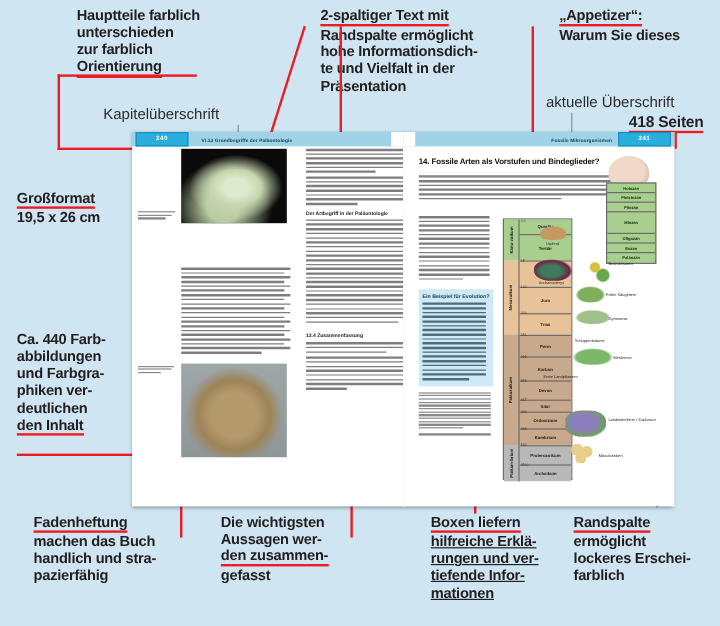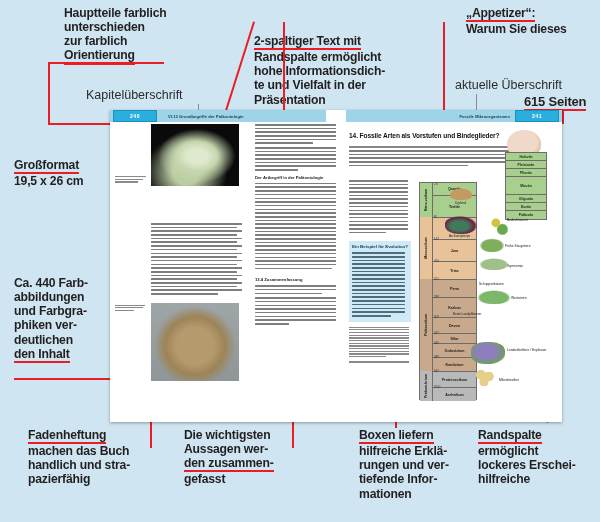--- a/index.html
+++ b/index.html
@@ -103,42 +103,42 @@
     <div class="ul">Orientierung</div>
   </div>
 
   <div class="rline rv" style="left:48px;top:62px;height:63px;"></div>
   <div class="rline rh" style="left:48px;top:62px;width:116px;"></div>
   <div class="rline rh" style="left:48px;top:123px;width:72px;"></div>
 
   <div class="anno plain" style="left:86px;top:88px;">Kapitelüberschrift</div>
   <div class="gline" style="left:198px;top:104px;height:14px;"></div>
 
-  <div class="anno big" style="left:254px;top:6px;width:160px;margin-top:28px;">
+  <div class="anno big" style="left:267px;top:6px;width:160px;">
     <div class="ul">2-spaltiger Text mit</div>
     <div>Randspalte ermöglicht</div>
     <div>hohe Informationsdich-</div>
     <div>te und Vielfalt in der</div>
     <div>Präsentation</div>
   </div>
 
   <div class="diag" style="left:255px;top:22px;width:270px;transform:rotate(107.5deg);"></div>
   <div class="rline rv" style="left:283px;top:22px;height:209px;"></div>
 
   <div class="anno big" style="left:466px;top:6px;width:150px;">
     <div class="ul">„Appetizer“:</div>
     <div>Warum Sie dieses</div>
   </div>
   <div class="rline rv" style="left:443px;top:22px;height:148px;"></div>
 
   <div class="anno plain" style="left:455px;top:78px;">aktuelle Überschrift</div>
   <div class="gline" style="left:476px;top:94px;height:24px;"></div>
 
   <div class="anno big" style="left:524px;top:94px;font-size:13px;">
-    <div class="ul">615 Seiten</div>
+    <div class="ul">418 Seiten</div>
   </div>
   <div class="rline rv" style="left:562px;top:110px;height:14px;"></div>
 
   <div class="anno big" style="left:14px;top:158px;width:100px;">
     <div class="ul">Großformat</div>
     <div>19,5 x 26 cm</div>
   </div>
 
   <div class="anno big" style="left:14px;top:276px;width:104px;">
     <div>Ca. 440 Farb-</div>
@@ -159,34 +159,34 @@
   <div class="rline rv" style="left:150px;top:422px;height:26px;"></div>
 
   <div class="anno big" style="left:184px;top:428px;width:130px;">
     <div>Die wichtigsten</div>
     <div>Aussagen wer-</div>
     <div class="ul">den zusammen-</div>
     <div>gefasst</div>
   </div>
   <div class="rline rv" style="left:292px;top:372px;height:76px;"></div>
 
-  <div class="anno big" style="left:359px;top:428px;width:130px;">
+  <div class="anno big" style="left:359px;top:428px;width:130px;text-decoration:underline;">
     <div class="ul">Boxen liefern</div>
     <div>hilfreiche Erklä-</div>
     <div>rungen und ver-</div>
     <div>tiefende Infor-</div>
     <div>mationen</div>
   </div>
   <div class="rline rv" style="left:395px;top:330px;height:98px;"></div>
 
   <div class="anno big" style="left:478px;top:428px;width:122px;">
     <div class="ul">Randspalte</div>
     <div>ermöglicht</div>
     <div>lockeres Erschei-</div>
-    <div>hilfreiche</div>
+    <div>farblich</div>
   </div>
   <div class="diag" style="left:547px;top:423px;width:66px;transform:rotate(-119deg);"></div>
 
   <div class="spread">
 
     <div class="page left">
       <div class="hdrband"></div>
       <div class="notch" style="right:0;"></div>
       <div class="pagenum l">240</div>
       <div class="runhead l">VI.13  Grundbegriffe der Paläontologie</div>

